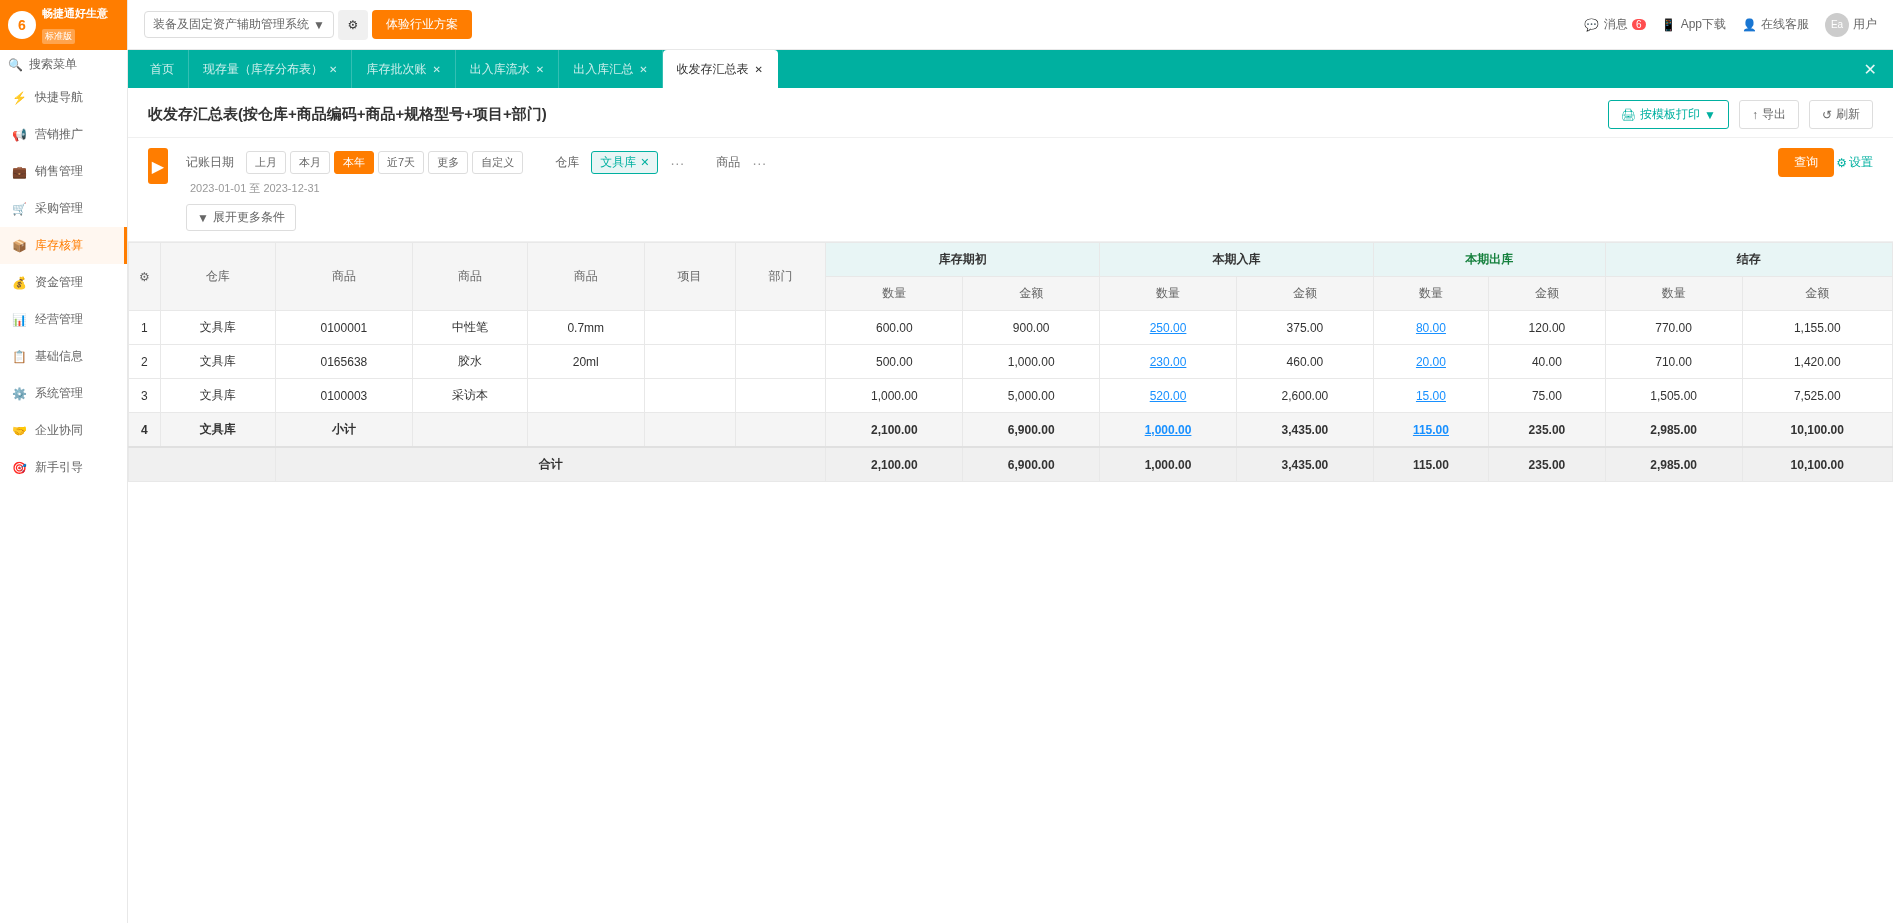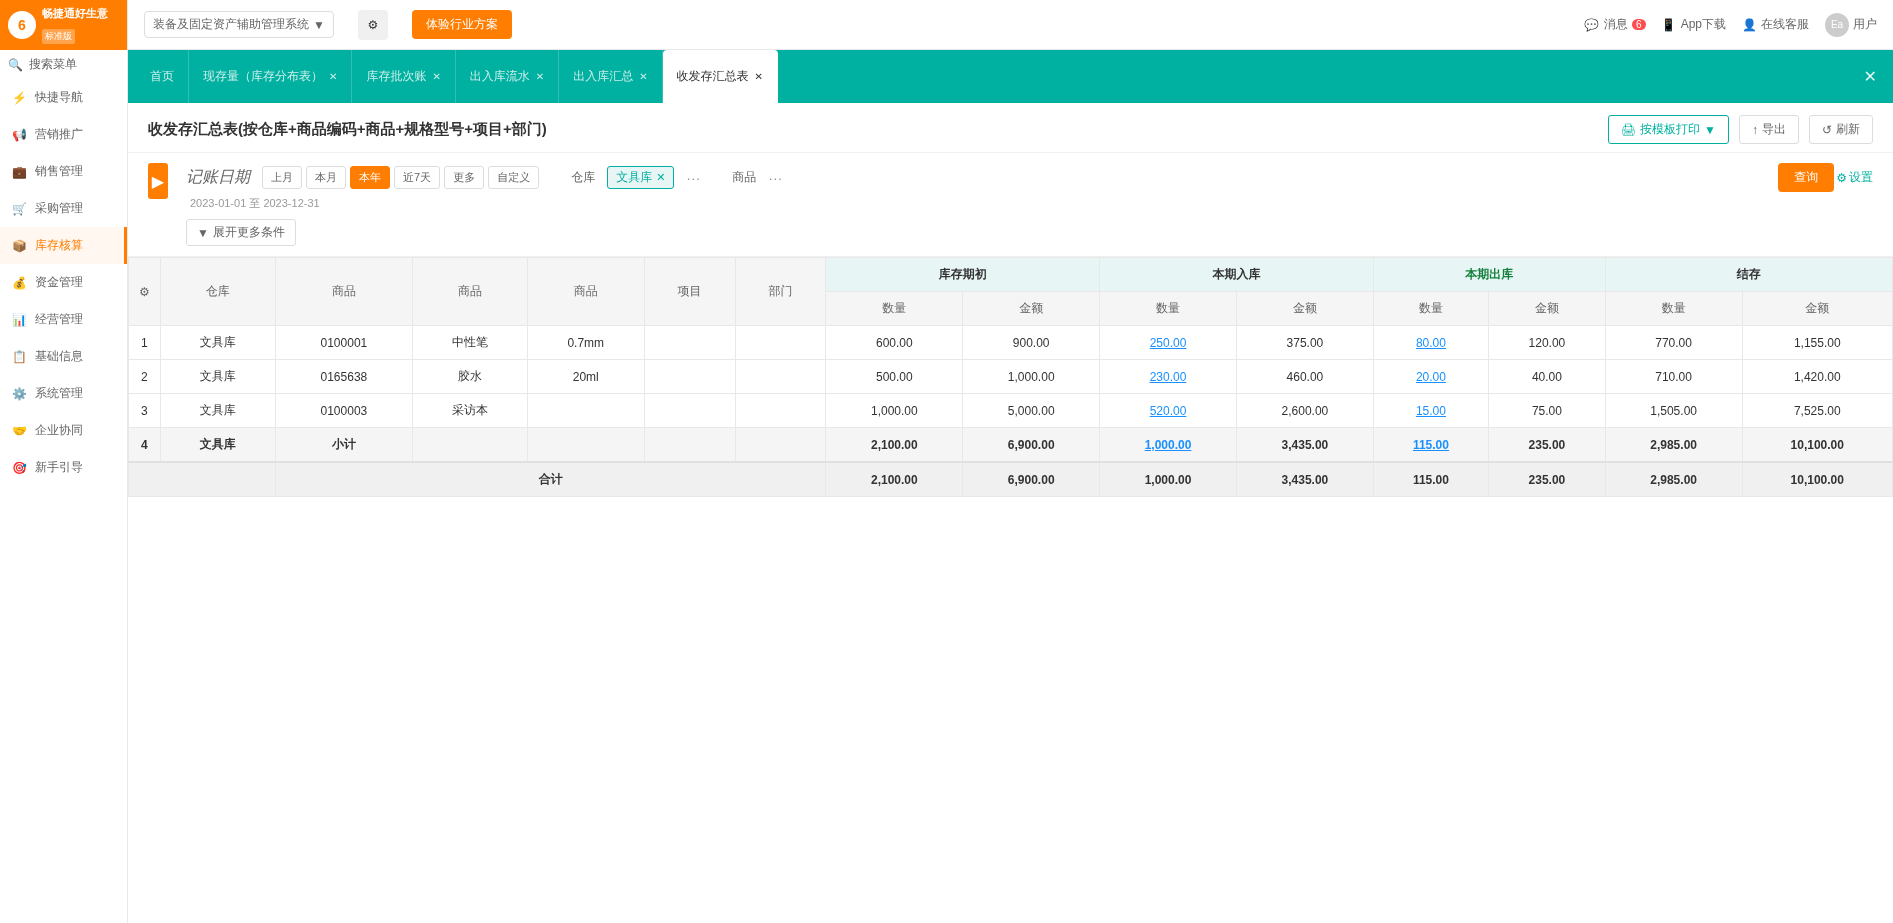--- a/index.html
+++ b/index.html
@@ -14,38 +14,38 @@
     .sidebar-search-item { display: flex; align-items: center; gap: 6px; padding: 6px 8px; cursor: pointer; border-radius: 4px; color: #666; }
     .sidebar-nav-item { display: flex; align-items: center; gap: 8px; padding: 10px 12px; cursor: pointer; color: #666; transition: background 0.2s; }
     .sidebar-nav-item.active { background: #fff7f0; color: #ff7d00; border-right: 3px solid #ff7d00; }
     .sidebar-nav-item span { font-size: 12px; }
 
     
     .main { flex: 1; display: flex; flex-direction: column; overflow: hidden; }
 
     
     .topbar { height: 50px; background: #fff; border-bottom: 1px solid #e8e8e8; display: flex; align-items: center; padding: 0 16px; gap: 12px; justify-content: space-between; }
-    .topbar-left { display: flex; align-items: center; gap: 24px; }
+    .topbar-left { display: flex; align-items: center; gap: 4px; }
     .topbar-dropdown { display: flex; align-items: center; gap: 4px; border: 1px solid #ddd; padding: 4px 8px; border-radius: 4px; cursor: pointer; font-size: 12px; color: #666; }
     .topbar-btn-experience { background: #ff7d00; color: #fff; border: none; padding: 6px 14px; border-radius: 4px; cursor: pointer; font-size: 12px; }
     .topbar-right { display: flex; align-items: center; gap: 16px; color: #666; font-size: 12px; }
     .topbar-right-item { display: flex; align-items: center; gap: 4px; cursor: pointer; }
     .badge { background: #ff4d4f; color: #fff; border-radius: 8px; padding: 0 4px; font-size: 10px; min-width: 14px; text-align: center; }
     .user-avatar { width: 24px; height: 24px; background: #ccc; border-radius: 50%; display: flex; align-items: center; justify-content: center; color: #fff; font-size: 10px; }
 
     
-    .tabbar { background: #00b0a0; display: flex; align-items: center; padding: 0 8px; height: 53px; overflow-x: auto; flex-shrink: 0; }
+    .tabbar { background: #00b0a0; display: flex; align-items: center; padding: 0 8px; height: 38px; overflow-x: auto; flex-shrink: 0; }
     .tab-item { display: flex; align-items: center; gap: 6px; padding: 0 14px; height: 100%; cursor: pointer; color: rgba(255,255,255,0.8); font-size: 12px; white-space: nowrap; border-right: 1px solid rgba(255,255,255,0.2); }
     .tab-item.active { background: #fff; color: #333; border-radius: 4px 4px 0 0; }
     .tab-item .tab-close { font-size: 10px; color: inherit; cursor: pointer; }
     .tabbar-close-all { margin-left: auto; color: rgba(255,255,255,0.9); cursor: pointer; font-size: 16px; padding: 0 8px; }
 
     
     .page-content { flex: 1; overflow-y: auto; background: #fff; padding: 0; }
-    .filter-label { color: #666; font-size: 16px; font-style: italic; }
+    .filter-label { color: #666; font-size: 12px; }
     .date-filter { display: flex; align-items: center; gap: 4px; }
     .date-btn { padding: 3px 8px; border: 1px solid #ddd; border-radius: 3px; cursor: pointer; color: #666; font-size: 11px; background: #fff; }
     .date-btn.active { background: #ff7d00; color: #fff; border-color: #ff7d00; }
     .warehouse-tag { display: flex; align-items: center; gap: 4px; background: #e8f5f5; border: 1px solid #00b0a0; color: #00b0a0; padding: 2px 8px; border-radius: 3px; font-size: 12px; }
     .warehouse-tag .close-x { cursor: pointer; font-size: 11px; }
     .expand-conditions { display: flex; align-items: center; gap: 4px; color: #666; font-size: 12px; cursor: pointer; padding: 4px 10px; border: 1px solid #ddd; border-radius: 3px; background: #fff; margin-top: 8px; }
     .filter-ellipsis { color: #999; font-size: 14px; cursor: pointer; }
     .toolbar-btn { display: flex; align-items: center; gap: 4px; padding: 5px 12px; border: 1px solid #ddd; border-radius: 3px; cursor: pointer; font-size: 12px; background: #fff; color: #666; }
 
     

